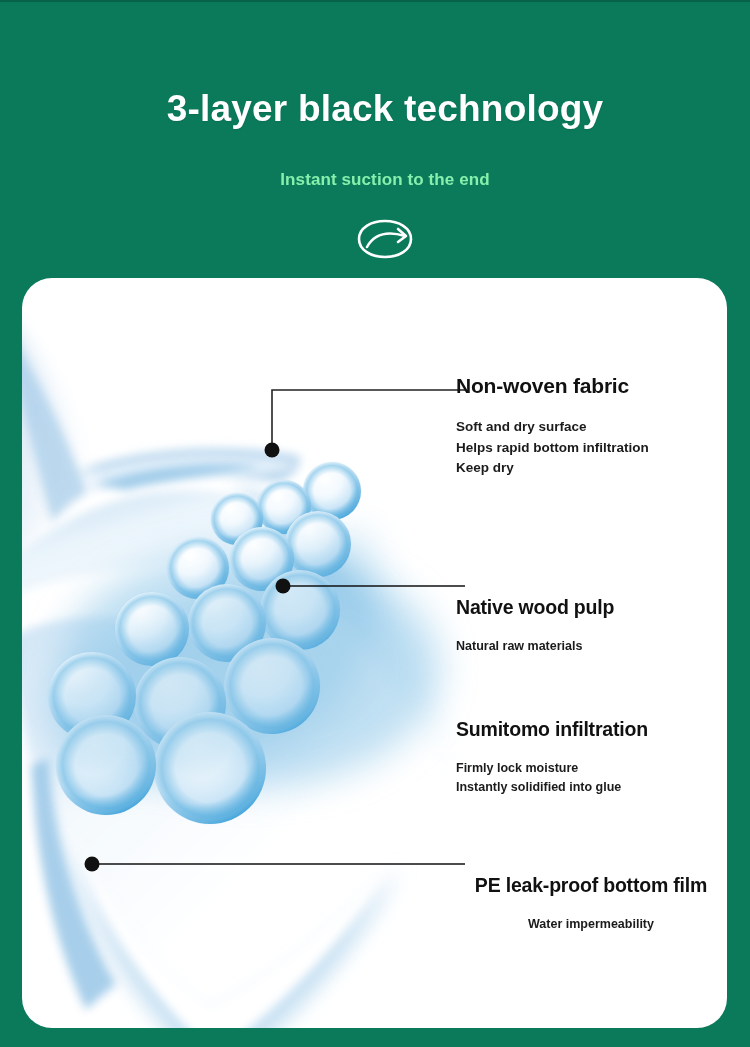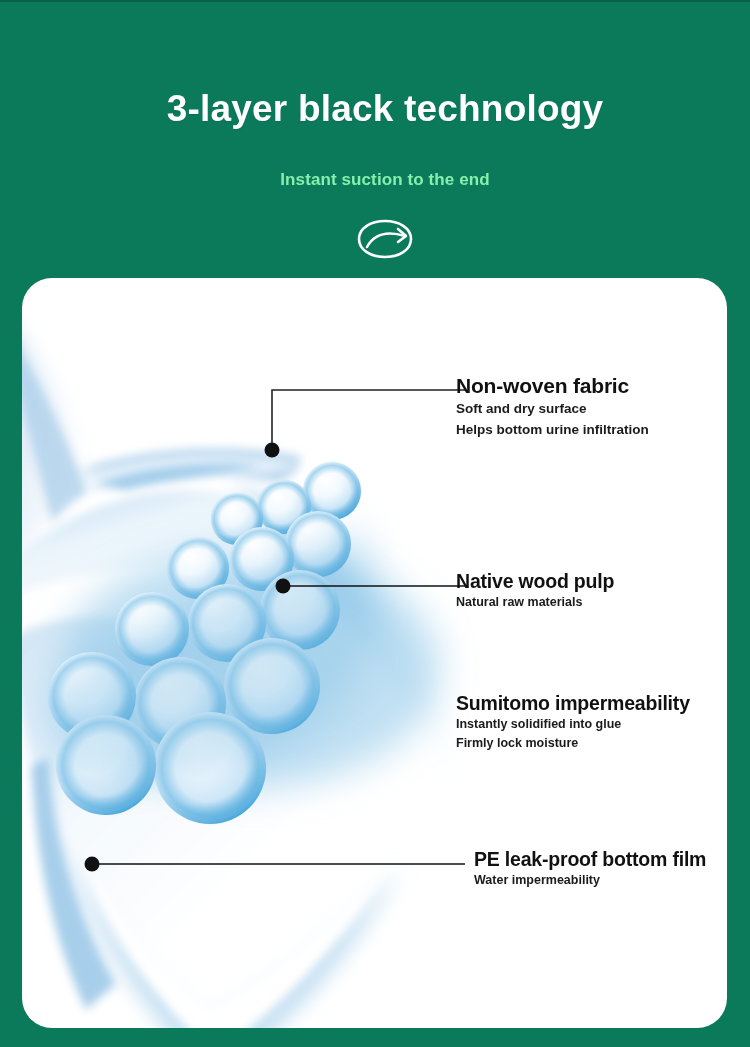--- a/index.html
+++ b/index.html
@@ -71,23 +71,23 @@
   }
 
   .block{ position:absolute; width:250px; }
   .block h3{
     font-size:21px; font-weight:bold; color:#111111;
     line-height:1.18; letter-spacing:-.2px;
     white-space:nowrap;
   }
   .block p{
     font-size:13.5px; font-weight:bold; color:#1b1b1b;
-    line-height:1.54; margin-top:0;
-  }
-  .block.small h3{ font-size:19.5px; }
+    line-height:1.54; margin-top:18px;
+  }
+  .block.small h3{ font-size:19.5px;margin-top:26px; }
   .block.small p{ font-size:12.5px; line-height:1.52; }
   .block p span{ display:block; }
 </style>
 </head>
 <body>
 
 <div class="page">
 
   <div class="hero">
 
@@ -304,40 +304,41 @@
     <div class="callouts">
 
       <div class="dot" style="left:250px; top:172px;"></div>
       <div class="dot" style="left:261px; top:308px;"></div>
       <div class="dot" style="left:70px; top:586px;"></div>
 
       <div class="block" style="left:434px; top:96px; width:265px;">
         <h3>Non-woven fabric</h3>
         <p>
           <span>Soft and dry surface</span>
-          <span>Helps bottom urine infiltration</span>
+          <span>Helps rapid bottom infiltration</span>
+          <span>Keep dry</span>
         </p>
       </div>
 
       <div class="block small" style="left:434px; top:292px; width:265px;">
         <h3>Native wood pulp</h3>
         <p>
           <span>Natural raw materials</span>
         </p>
       </div>
 
       <div class="block small" style="left:434px; top:414px; width:265px;">
-        <h3>Sumitomo impermeability</h3>
+        <h3>Sumitomo infiltration</h3>
         <p>
+          <span>Firmly lock moisture</span>
           <span>Instantly solidified into glue</span>
-          <span>Firmly lock moisture</span>
         </p>
       </div>
 
-      <div class="block small" style="left:452px; top:570px; width:270px;">
+      <div class="block small" style="left:434px; top:570px; width:270px;text-align:center;">
         <h3>PE leak-proof bottom film</h3>
         <p>
           <span>Water impermeability</span>
         </p>
       </div>
 
     </div>
   </div>
 </div>
 

